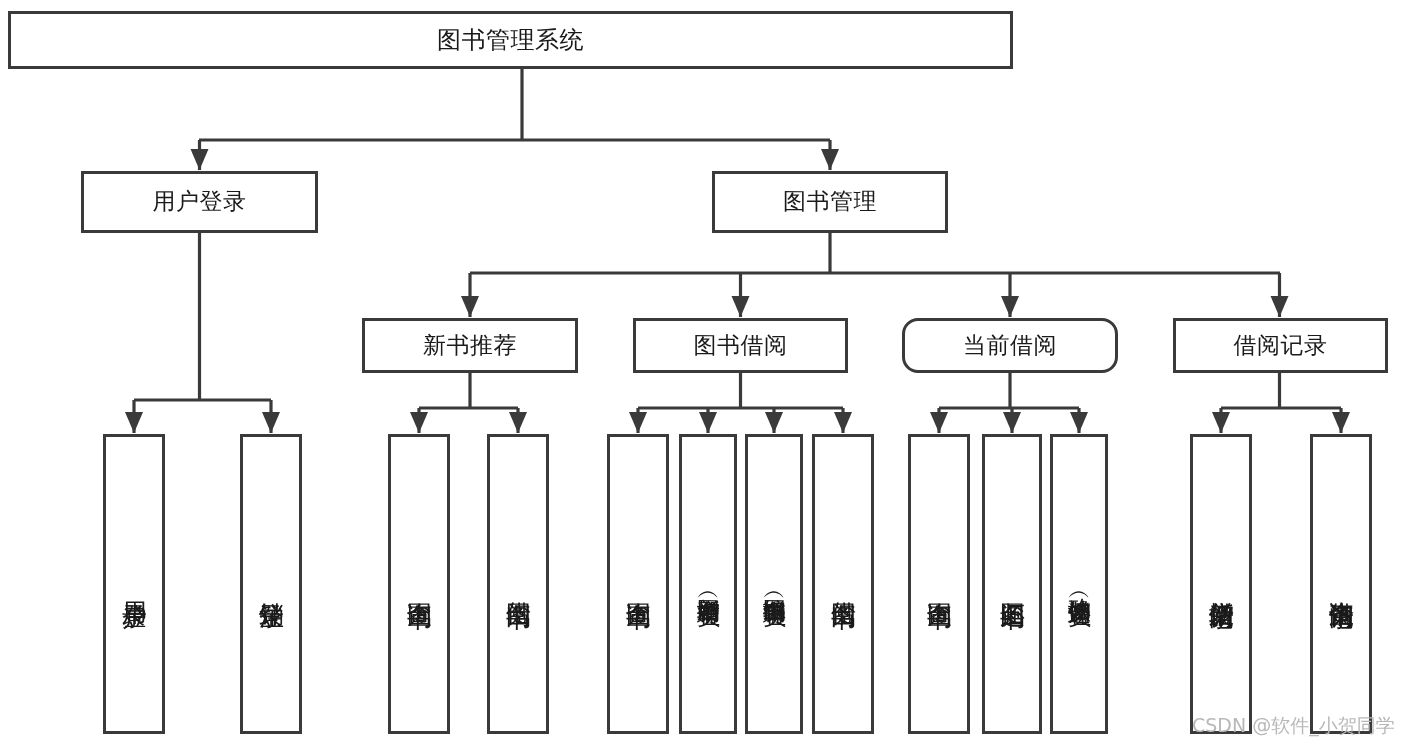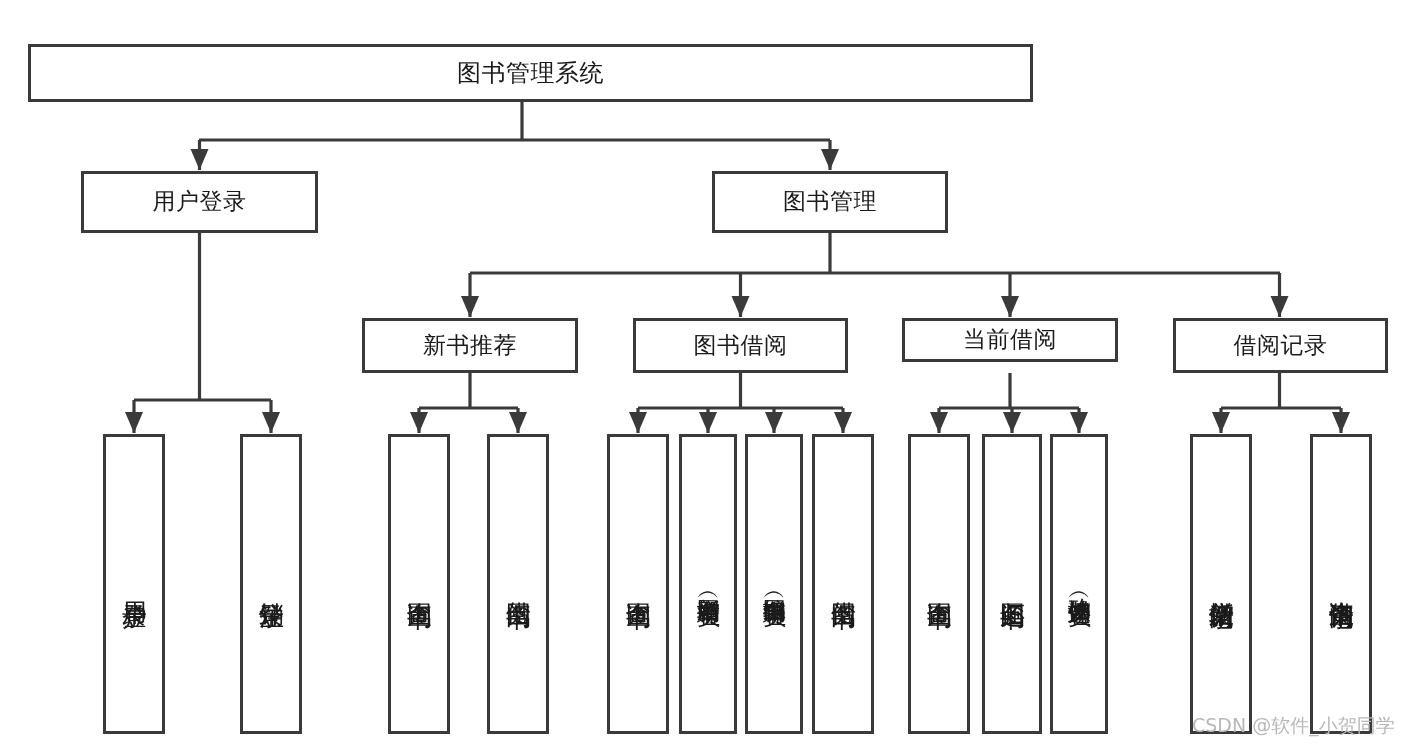--- a/index.html
+++ b/index.html
@@ -129,38 +129,38 @@
       <line x1="1079" y1="408" x2="1079" y2="433" stroke="#3a3a3a" stroke-width="3.2" stroke-linecap="butt"></line>
       <path d="M 1070 412 L 1088 412 L 1079 433 Z" fill="#3a3a3a"></path>
       <line x1="1279.5" y1="373" x2="1279.5" y2="408" stroke="#3a3a3a" stroke-width="3.2" stroke-linecap="butt"></line>
       <line x1="1221" y1="408" x2="1341" y2="408" stroke="#3a3a3a" stroke-width="3.2" stroke-linecap="butt"></line>
       <line x1="1221" y1="408" x2="1221" y2="433" stroke="#3a3a3a" stroke-width="3.2" stroke-linecap="butt"></line>
       <path d="M 1212 412 L 1230 412 L 1221 433 Z" fill="#3a3a3a"></path>
       <line x1="1341" y1="408" x2="1341" y2="433" stroke="#3a3a3a" stroke-width="3.2" stroke-linecap="butt"></line>
       <path d="M 1332 412 L 1350 412 L 1341 433 Z" fill="#3a3a3a"></path>
     </svg>
 
-  <div class="node root h" id="n-root" style="left: 28px; top: 11px; width: 1005px; height: 58px; margin-top: 33px;">
+  <div class="node root h" id="n-root" style="left: 8px; top: 11px; width: 1005px; height: 58px;">
     <span class="lbl">图书管理系统</span>
   </div>
 
   <div class="node h" id="n-l1-0" style="left: 81px; top: 171px; width: 237px; height: 62px;">
     <span class="lbl">用户登录</span>
   </div>
   <div class="node h" id="n-l1-1" style="left: 712px; top: 171px; width: 236px; height: 62px;">
     <span class="lbl">图书管理</span>
   </div>
 
   <div class="node h" id="n-l2-1" style="left: 633px; top: 318px; width: 215px; height: 55px;">
     <span class="lbl">图书借阅</span>
   </div>
   <div class="node h" id="n-l2-0" style="left: 362px; top: 318px; width: 216px; height: 55px;">
     <span class="lbl">新书推荐</span>
   </div>
-  <div class="node h" id="n-l2-2" style="left: 902px; top: 318px; width: 216px; height: 44px;">
+  <div class="node h" id="n-l2-2" style="left: 902px; top: 318px; width: 216px; height: 55px; border-radius: 16px;">
     <span class="lbl">当前借阅</span>
   </div>
   <div class="node h" id="n-l2-3" style="left: 1173px; top: 318px; width: 215px; height: 55px;">
     <span class="lbl">借阅记录</span>
   </div>
 
   <div class="node v" id="n-lf-0" style="left: 103px; top: 434px; width: 62px; height: 300px;">
     <span class="lbl">用户登录</span>
   </div>
   <div class="node v" id="n-lf-1" style="left: 240px; top: 434px; width: 62px; height: 300px;">

